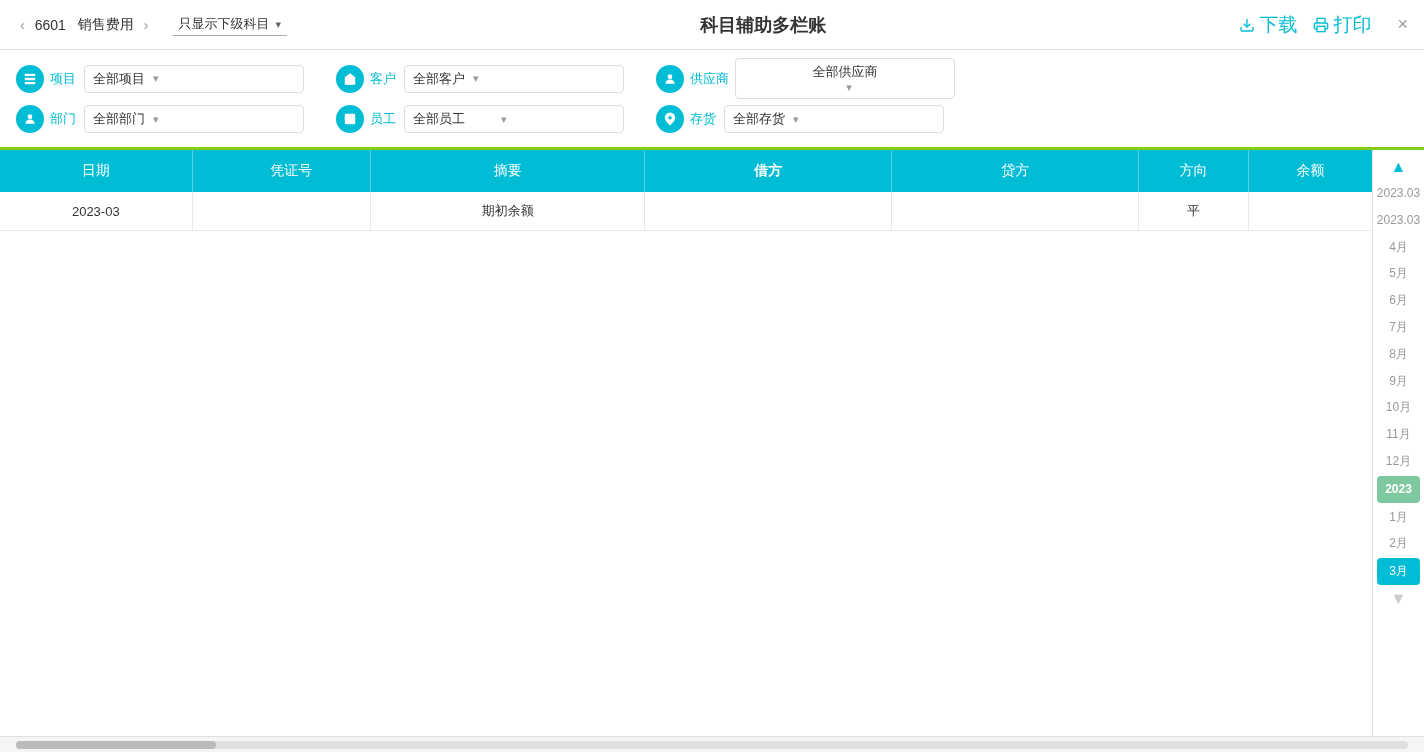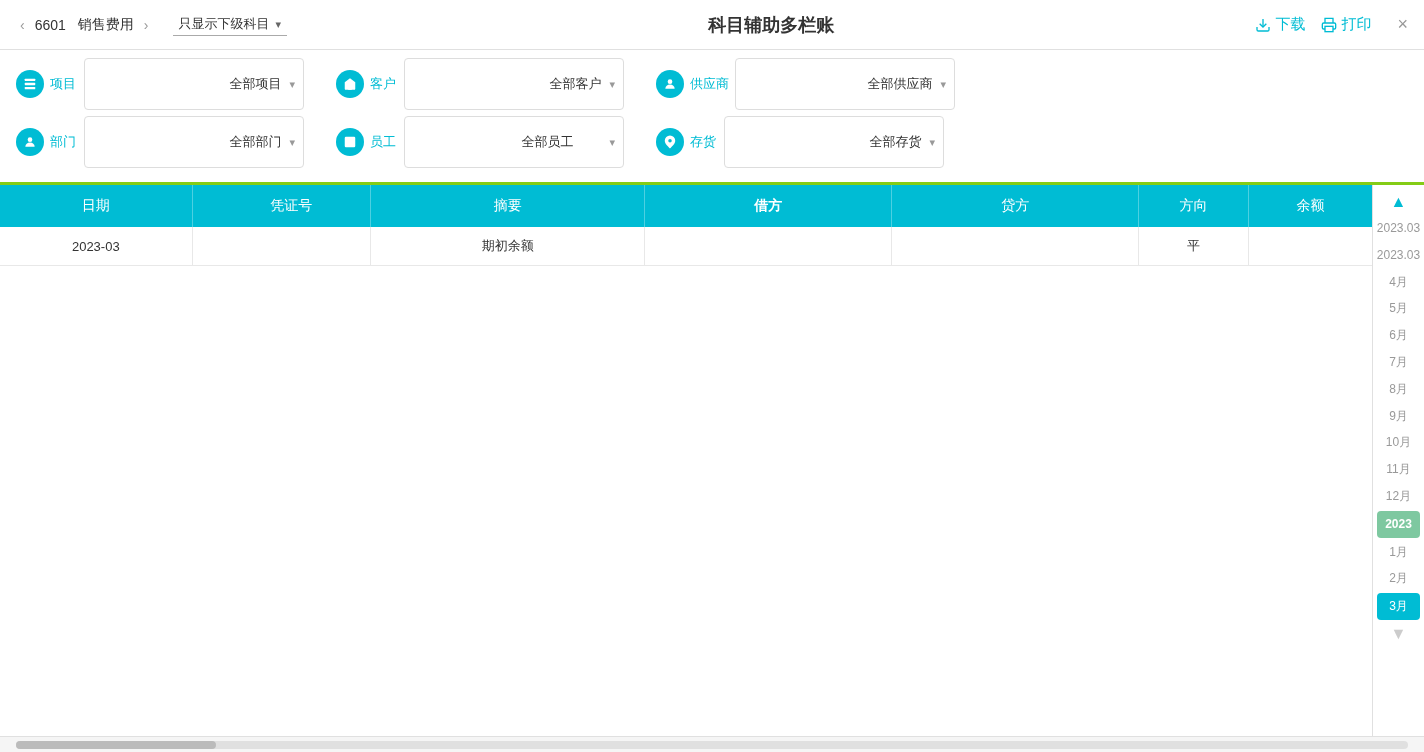--- a/index.html
+++ b/index.html
@@ -66,21 +66,21 @@
       display: flex;
       align-items: center;
       gap: 16px;
     }
     .action-btn {
       display: flex;
       align-items: center;
       gap: 4px;
       color: #00bcd4;
       cursor: pointer;
-      font-size: 15px;
+      font-size: 19px;
     }
     .close-btn {
       color: #999;
       cursor: pointer;
       font-size: 18px;
       margin-left: 10px;
     }
     
     .filter-area {
       padding: 8px 16px;
@@ -113,23 +113,23 @@
     .filter-label {
       color: #00bcd4;
       font-size: 13px;
       min-width: 28px;
     }
     .filter-select {
       display: flex;
       align-items: center;
       border: 1px solid #ddd;
       border-radius: 4px;
-      padding: 16px 8px;
+      padding: 4px 8px;
       min-width: 200px;
-      justify-content: flex-end;
+      justify-content: flex-start;
       cursor: pointer;
       background: #fff;
       font-size: 13px;
       color: #333;
     }
     .filter-select .sel-arrow {
       color: #999;
       font-size: 11px;
       margin-left: 8px;
     }
@@ -318,21 +318,21 @@
       </div>
 
       <div class="filter-item" style="margin-left:20px;">
         <div class="filter-icon">
           <svg width="14" height="14" viewBox="0 0 24 24" fill="white">
               <circle cx="12" cy="8" r="4"></circle>
               <path d="M4 20c0-4 3.6-7 8-7s8 3 8 7"></path>
             </svg>
         </div>
         <span class="filter-label">供应商</span>
-        <div class="filter-select" style="min-width:220px;">
+        <div class="filter-select" style="min-width:220px;flex-direction:column;">
           <span>全部供应商</span>
           <span class="sel-arrow">▾</span>
         </div>
       </div>
     </div>
 
     <div class="filter-row">
 
       <div class="filter-item">
         <div class="filter-icon">

